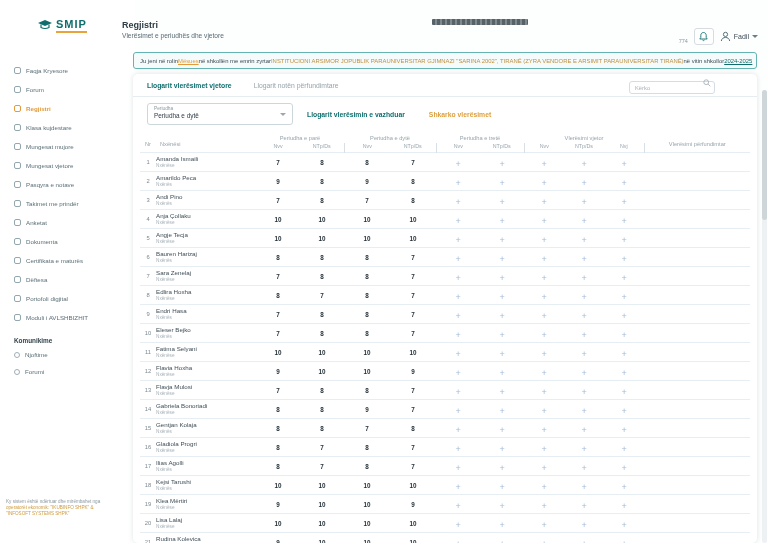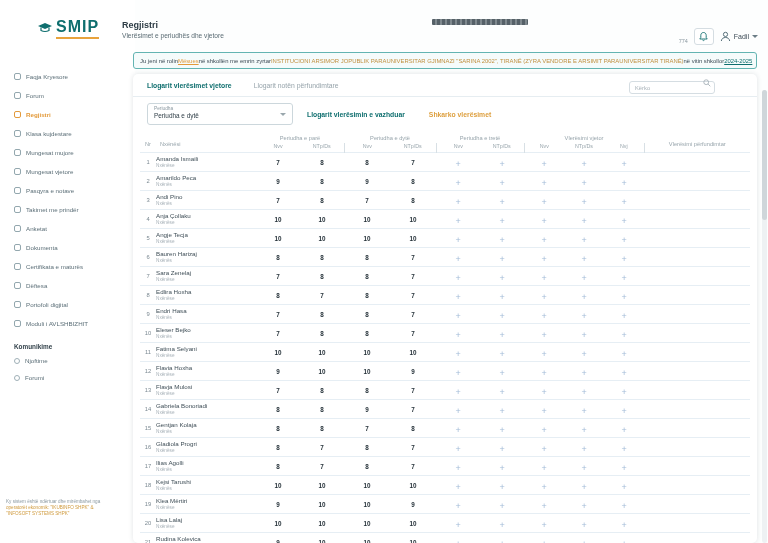--- a/index.html
+++ b/index.html
@@ -8,21 +8,21 @@
   .app { position:relative; width:768px; height:543px; background:#fdfefe; }
 
   
   .watermark { position:absolute; left:432px; top:19px; width:96px; height:6px;
     background:repeating-linear-gradient(90deg,#39464e 0 3px,#6a757b 3px 5px);
     opacity:.85; filter:blur(.4px); border-radius:1px; }
 
   
   .sidebar { position:absolute; left:0; top:0; width:135px; height:543px; background:#fff; }
   .logo { display:flex; align-items:center; gap:4px; margin:18px 0 0 38px; }
-  .logo-text { font-size:16px; font-weight:bold; color:#0e6e6e; letter-spacing:1px;
+  .logo-text { font-size:11px; font-weight:bold; color:#0e6e6e; letter-spacing:1px;
     border-bottom:2px solid #e8a33d; padding-bottom:1px; }
   .sb-nav { margin-top:28px; padding-left:14px; }
   .s-item { display:flex; align-items:center; gap:5px; height:19px; cursor:pointer; }
   .s-item .lbl { font-size:6.2px; color:#5c6f78; }
   .s-item.active .lbl { color:#e39a3b; font-weight:bold; }
   .s-icon { width:7px; height:7px; border:1px solid #93a7ae; border-radius:2px; flex:0 0 auto; }
   .s-item.active .s-icon { border-color:#e39a3b; }
   .sb-section { margin:10px 0 2px 14px; font-size:6.4px; font-weight:bold; color:#33424b; }
   .sb-sec-item { display:flex; align-items:center; gap:5px; height:17px; padding-left:14px; cursor:pointer; }
   .sb-sec-item .lbl { font-size:6.2px; color:#5c6f78; }

